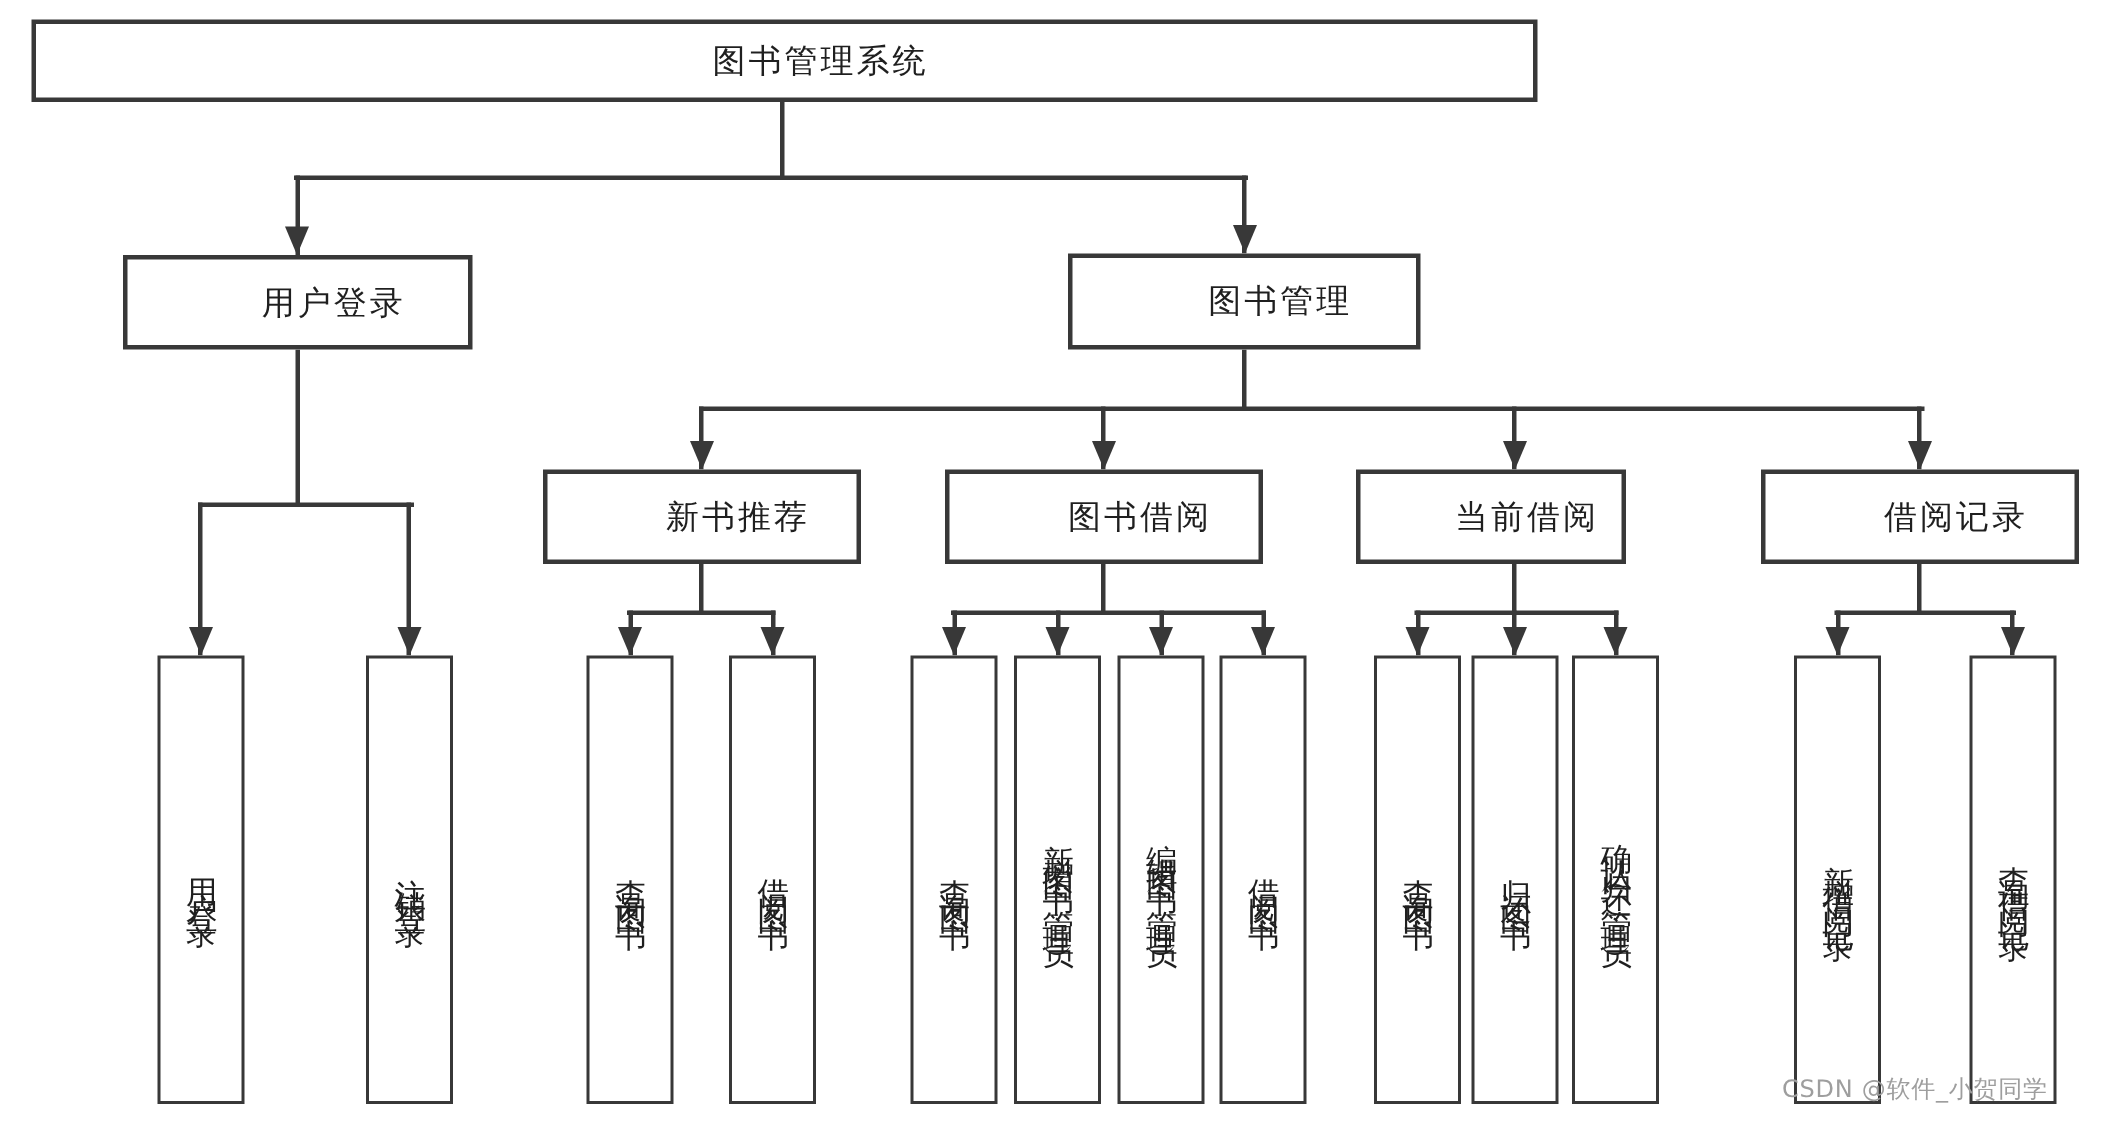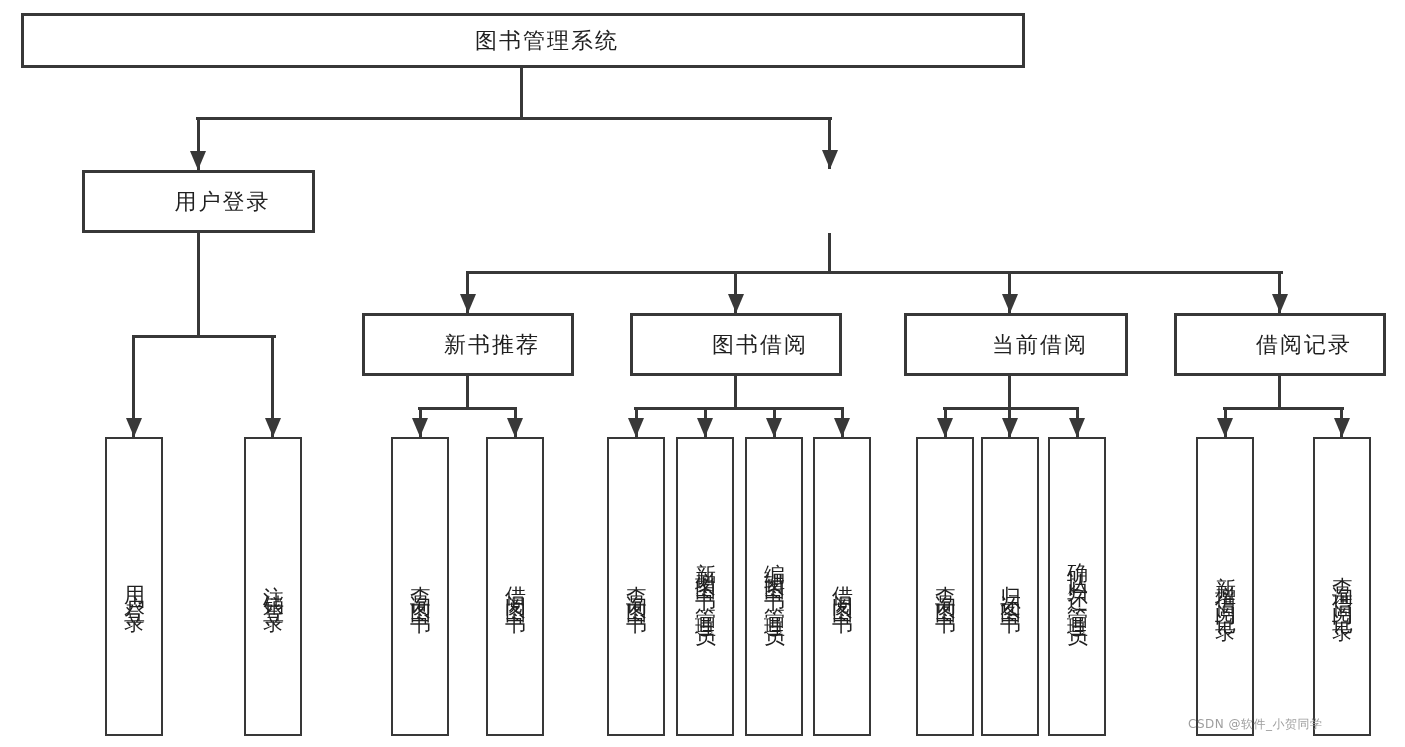--- a/index.html
+++ b/index.html
@@ -16,21 +16,21 @@
   
   .hbox{position:absolute;box-sizing:border-box;background:#ffffff;border:3px solid #383838;
     display:flex;align-items:center;justify-content:center;z-index:3;padding-left:48px;}
   .hbox span{font-size:22px;letter-spacing:2px;white-space:nowrap;}
   
   .vbox{position:absolute;box-sizing:border-box;background:#ffffff;border:2px solid #383838;
     display:flex;align-items:center;justify-content:center;z-index:3;}
   .vbox span{writing-mode:vertical-rl;text-orientation:mixed;font-size:21px;
     letter-spacing:9px;line-height:1;white-space:nowrap;}
   .watermark{position:absolute;left:1188px;top:716px;z-index:5;
-    font-size:12px;letter-spacing:0.5px;color:#9e9e9e;white-space:nowrap;}
+    font-size:16px;letter-spacing:0.5px;color:#9e9e9e;white-space:nowrap;}
 </style>
 </head>
 <body>
 
 <div class="canvas">
 
   <div class="vl" style="left:520px;top:68px;width:3px;height:52px;"></div>
 
   <div class="hl" style="left:196px;top:117px;width:636px;height:3px;"></div>
 
@@ -91,28 +91,31 @@
   <div class="arrow" style="left:1217px;top:418px;"></div>
   <div class="arrow" style="left:1334px;top:418px;"></div>
 
   <div class="hbox" style="left:21px;top:13px;width:1004px;height:55px;">
     <span>图书管理系统</span>
   </div>
 
   <div class="hbox" style="left:82px;top:170px;width:233px;height:63px;">
     <span>用户登录</span>
   </div>
+  <div class="hbox" style="left:712px;top:169px;width:235px;height:64px;">
+    <span>图书管理</span>
+  </div>
 
   <div class="hbox" style="left:630px;top:313px;width:212px;height:63px;">
     <span>图书借阅</span>
   </div>
   <div class="hbox" style="left:362px;top:313px;width:212px;height:63px;">
     <span>新书推荐</span>
   </div>
-  <div class="hbox" style="left:904px;top:313px;width:224px;height:63px;align-items:center;">
+  <div class="hbox" style="left:904px;top:313px;width:180px;height:63px;align-items:center;">
     <span>当前借阅</span>
   </div>
   <div class="hbox" style="left:1174px;top:313px;width:212px;height:63px;">
     <span>借阅记录</span>
   </div>
 
   <div class="vbox" style="left:105px;top:437px;width:58px;height:299px;">
     <span>用户登录</span>
   </div>
   <div class="vbox" style="left:244px;top:437px;width:58px;height:299px;">

